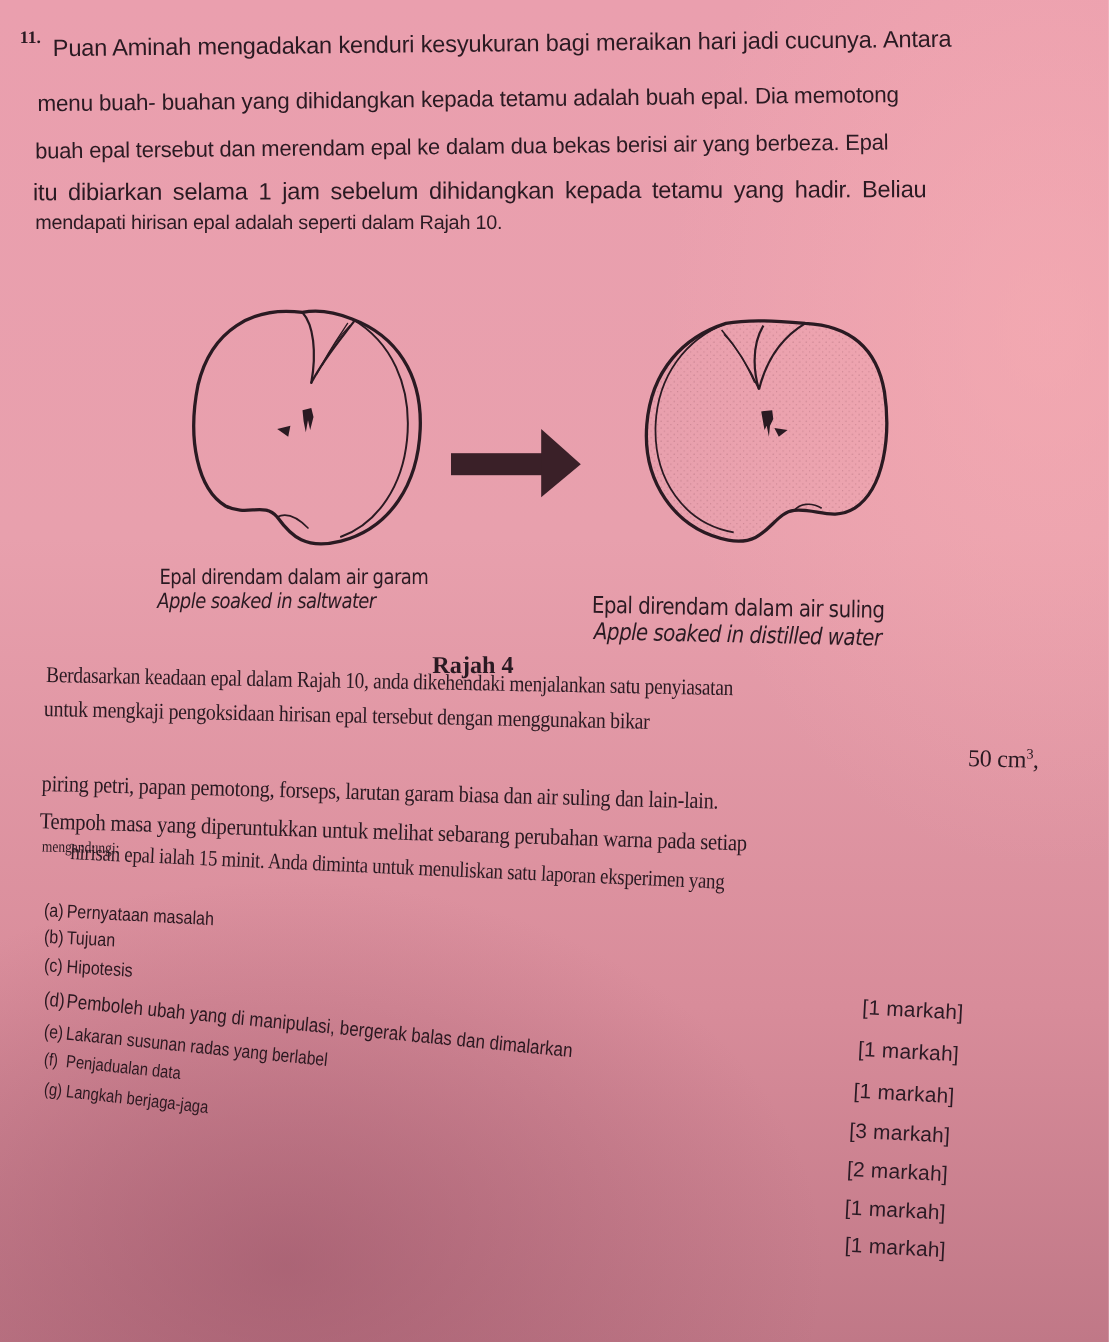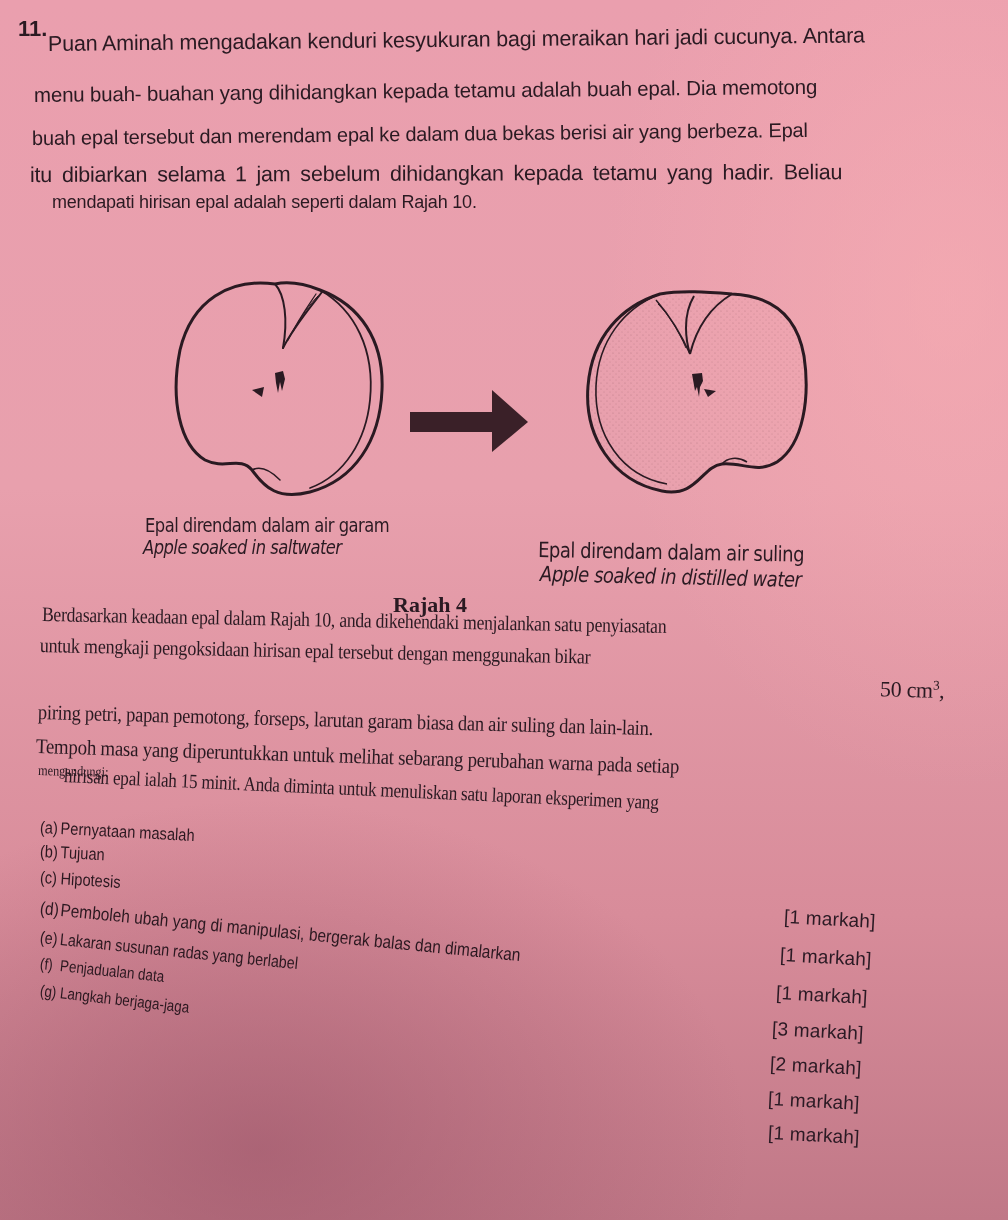--- a/index.html
+++ b/index.html
@@ -9,27 +9,27 @@
       radial-gradient(ellipse 700px 500px at 260px 1150px, rgba(150,80,100,0.55), rgba(150,80,100,0) 70%),
       radial-gradient(ellipse 500px 700px at 950px 300px, rgba(250,175,180,0.55), rgba(250,175,180,0) 70%),
       linear-gradient(180deg, #ea9fae 0%, #e8a0ad 40%, #d88c9a 75%, #c07887 100%);
     color: #2a1a22;
   }
   .sans { font-family: "Liberation Sans", "DejaVu Sans", sans-serif; }
   .serif { font-family: "Liberation Serif", "DejaVu Serif", serif; }
   .abs { position: absolute; white-space: nowrap; }
 
   
-  .q-num { left: 18px; top: 16px; font-size: 22px; font-weight: bold; }
+  .q-num { left: 18px; top: 26px; font-size: 16px; font-weight: bold; font-family: Liberation Serif, serif; }
   .q-line { font-size: 21px; letter-spacing: -0.2px; transform-origin: left center; }
   .q-line.l1 { left: 48px; top: 32px; font-size: 21.5px; transform: rotate(-0.6deg); }
   .q-line.l2 { left: 34px; top: 83px; font-size: 20.5px; transform: rotate(-0.6deg); }
   .q-line.l3 { left: 32px; top: 127px; font-size: 20px; transform: rotate(-0.6deg); }
   .q-line.l4 { left: 30px; top: 163px; font-size: 21.5px; transform: rotate(-0.2deg); word-spacing: 4px; }
-  .q-line.l5 { left: 32px; top: 192px; font-size: 18px; margin-left: 20px; }
+  .q-line.l5 { left: 32px; top: 192px; font-size: 18px; }
 
   
   .apple { position: absolute; }
   .caption { font-family: "DejaVu Sans", "Liberation Sans", sans-serif; font-size: 19px; letter-spacing: -0.6px; transform: scaleX(0.86); transform-origin: left center; }
   .caption.italic { font-style: italic; }
   .fig-title { left: 393px; top: 592px; font-size: 22px; font-weight: bold; }
 
   
   .stim { font-size: 21px; transform-origin: left center; letter-spacing: -0.3px; }
   .stim.s1 { left: 42px; top: 603px; transform: rotate(1.1deg) scaleX(0.86); font-size: 20.5px; }

